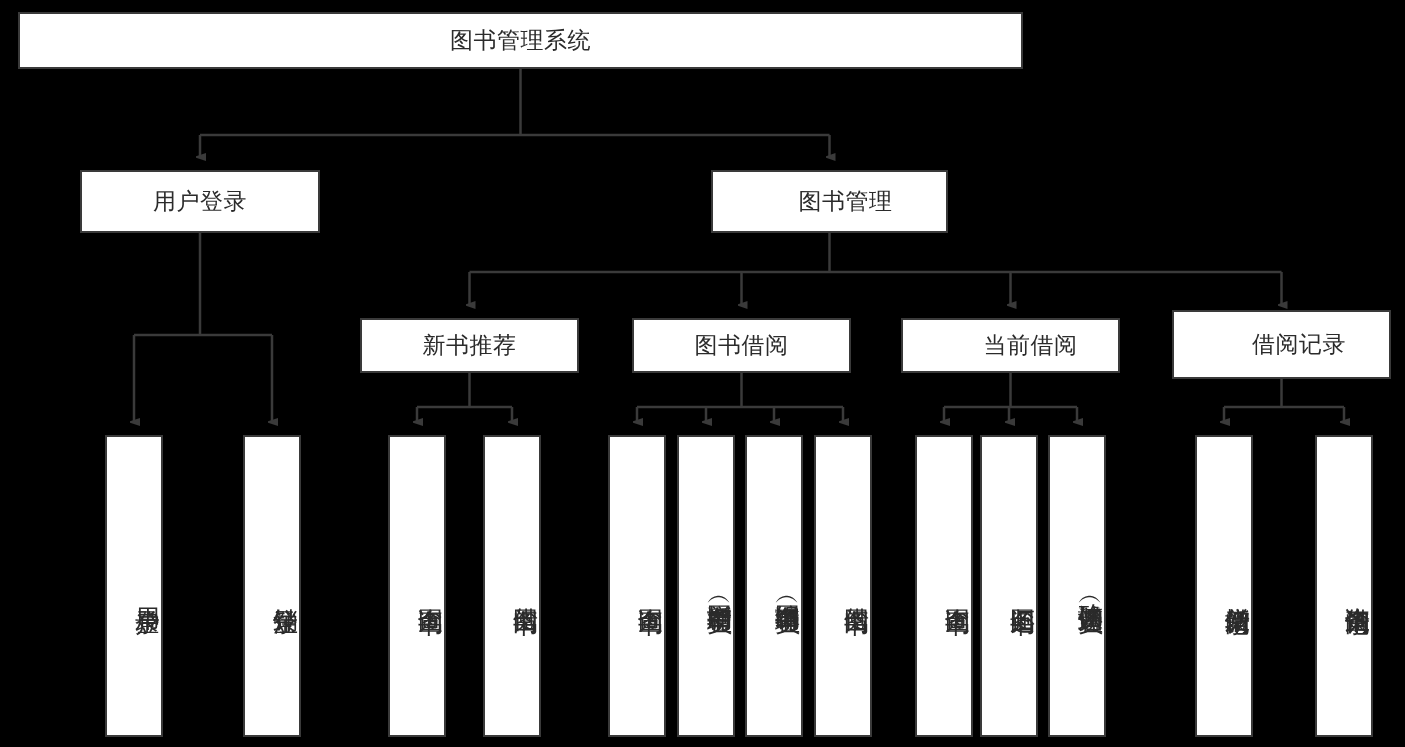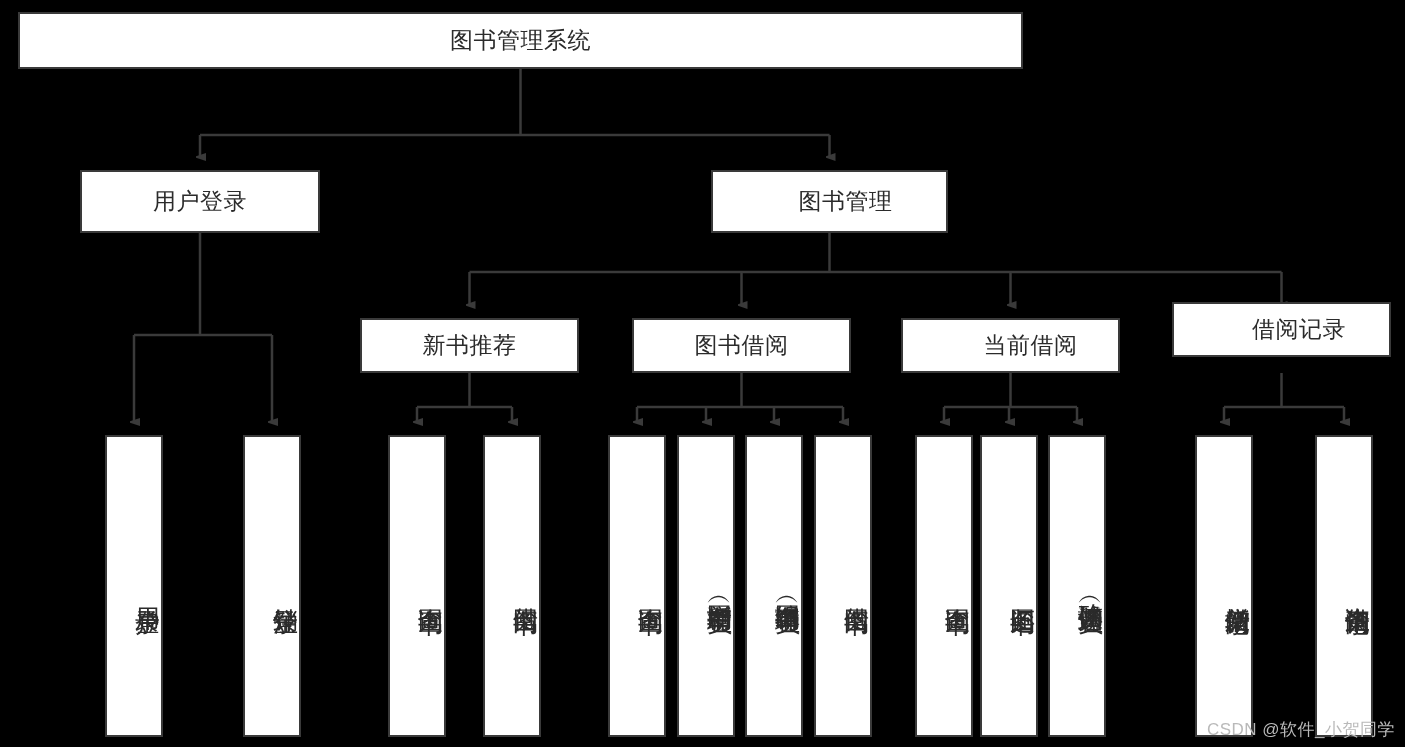--- a/index.html
+++ b/index.html
@@ -129,21 +129,21 @@
       </div>
       <div class="node horiz" style="left: 360px; top: 318px; width: 219px; height: 55px; justify-content: center;">
         <span class="node-label">新书推荐</span>
       </div>
       <div class="node horiz" style="left: 632px; top: 318px; width: 219px; height: 55px;">
         <span class="node-label">图书借阅</span>
       </div>
       <div class="node horiz" style="left: 901px; top: 318px; width: 219px; height: 55px; padding-left: 40px;">
         <span class="node-label">当前借阅</span>
       </div>
-      <div class="node horiz" style="left: 1172px; top: 302px; width: 219px; height: 55px; padding-left: 35px;">
+      <div class="node horiz" style="left: 1172px; top: 310px; width: 219px; height: 69px; padding-left: 35px;">
         <span class="node-label">借阅记录</span>
       </div>
       <div class="node vert" style="left: 105px; top: 435px; width: 58px; height: 302px;">
         <span class="node-label">用户登录</span>
       </div>
       <div class="node vert" style="left: 243px; top: 435px; width: 58px; height: 302px;">
         <span class="node-label">注销登录</span>
       </div>
       <div class="node vert" style="left: 388px; top: 435px; width: 58px; height: 302px;">
         <span class="node-label">查询图书</span>
@@ -173,14 +173,13 @@
         <span class="node-label">确认归还（管理员）</span>
       </div>
       <div class="node vert" style="left: 1195px; top: 435px; width: 58px; height: 302px;">
         <span class="node-label">新增借阅记录</span>
       </div>
       <div class="node vert" style="left: 1315px; top: 435px; width: 58px; height: 302px;">
         <span class="node-label">查询借阅记录</span>
       </div>
     </div>
 
-  <div id="watermark">CSDN @软件_小贺同学</div>
 </div>
 
 </body></html>

